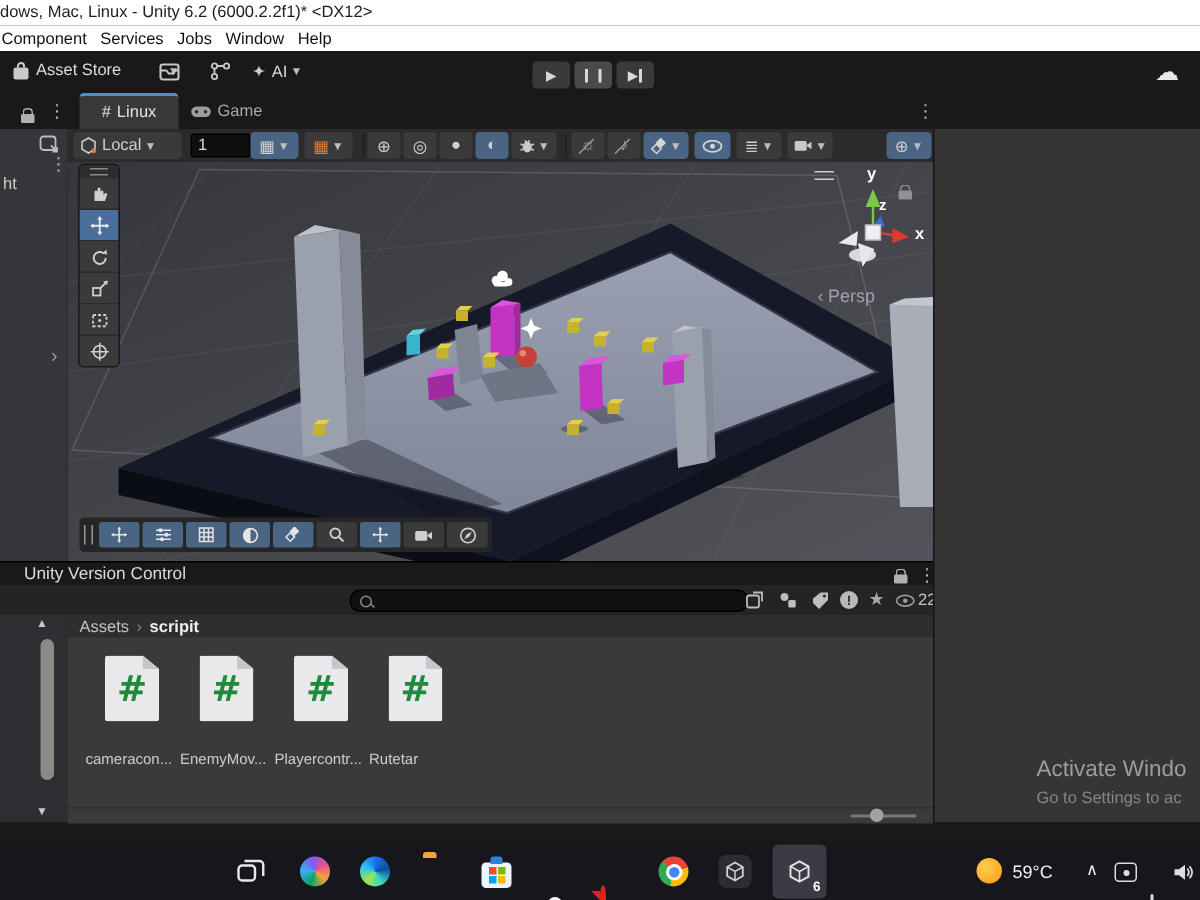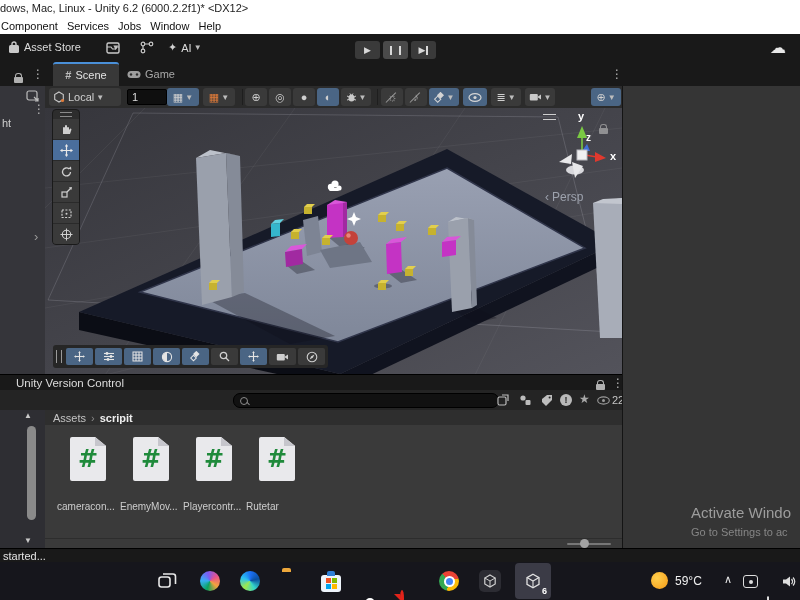--- a/index.html
+++ b/index.html
@@ -116,21 +116,21 @@
         <span style="width:2px;height:9px;background:#d8d8d8;margin-left:1px;"></span>
     </span>
     <span class="abs" style="left:770px;top:4px;font-size:16px;color:#e8e8e8;">☁</span>
   </div>
 
   <div class="abs" style="left:0;top:62px;width:800px;height:24px;background:#191919;">
     <span class="abs lock" style="left:14px;top:11px;"></span>
     <span class="abs vdots" style="left:32px;top:5px;">⋮</span>
     <div class="abs row tabtop" style="left:53px;top:0;width:66px;height:22px;background:#383838;border-radius:3px 3px 0 0;justify-content:center;">
       <span style="color:#bdbdbd;margin-right:4px;font-weight:bold;">#</span>
-      <span style="color:#e3e3e3;">Scene</span>
+      <span style="color:#e3e3e3;">Linux</span>
     </div>
     <div class="abs row" style="left:122px;top:2px;width:58px;height:20px;justify-content:center;">
       <span class="ic" style="margin-right:4px;">
         <svg width="14" height="9">
             <rect x="0.5" y="1" width="13" height="7" rx="3.5" fill="#9d9d9d"></rect>
             <circle cx="4" cy="4.5" r="1.2" fill="#2b2b2b"></circle>
             <circle cx="10" cy="4.5" r="1.2" fill="#2b2b2b"></circle>
           </svg>
       </span>
       <span style="color:#a8a8a8;">Game</span>
@@ -615,23 +615,20 @@
   <div class="abs" style="left:45px;top:538px;width:577px;height:10px;background:#3a3a3a;border-top:1px solid #2d2d2d;">
     <span class="abs" style="left:522px;top:4px;width:44px;height:2px;background:#777;border-radius:1px;"></span>
     <span class="abs" style="left:535px;top:0px;width:9px;height:9px;background:#a2a2a2;border-radius:50%;"></span>
   </div>
 
   <div class="abs" style="left:622px;top:86px;width:178px;height:462px;background:#353535;border-left:1px solid #141414;">
     <span class="abs wm1" style="left:68px;top:418px;white-space:nowrap;">Activate Windo</span>
     <span class="abs wm2" style="left:68px;top:440px;white-space:nowrap;">Go to Settings to ac</span>
   </div>
 
-  <div class="abs" style="left:0;top:548px;width:800px;height:14px;background:#191919;border-top:1px solid #000;">
-    <span class="abs" style="left:3px;top:1px;color:#e4e4e4;">started...</span>
-  </div>
 
   <div class="abs" style="left:0;top:562px;width:800px;height:38px;background:#16161c;">
     <span class="abs ic" style="left:158px;top:10px;">
       <svg width="19" height="17">
           <rect x="1" y="5" width="11" height="10" rx="2.5" fill="none" stroke="#e8e8e8" stroke-width="1.6"></rect>
           <path d="M5 2h10a2.5 2.5 0 012.5 2.5V12" fill="none" stroke="#e8e8e8" stroke-width="1.6"></path>
         </svg>
     </span>
     <span class="abs copilot" style="left:200px;top:9px;"></span>
     <span class="abs edge" style="left:240px;top:9px;"></span>

